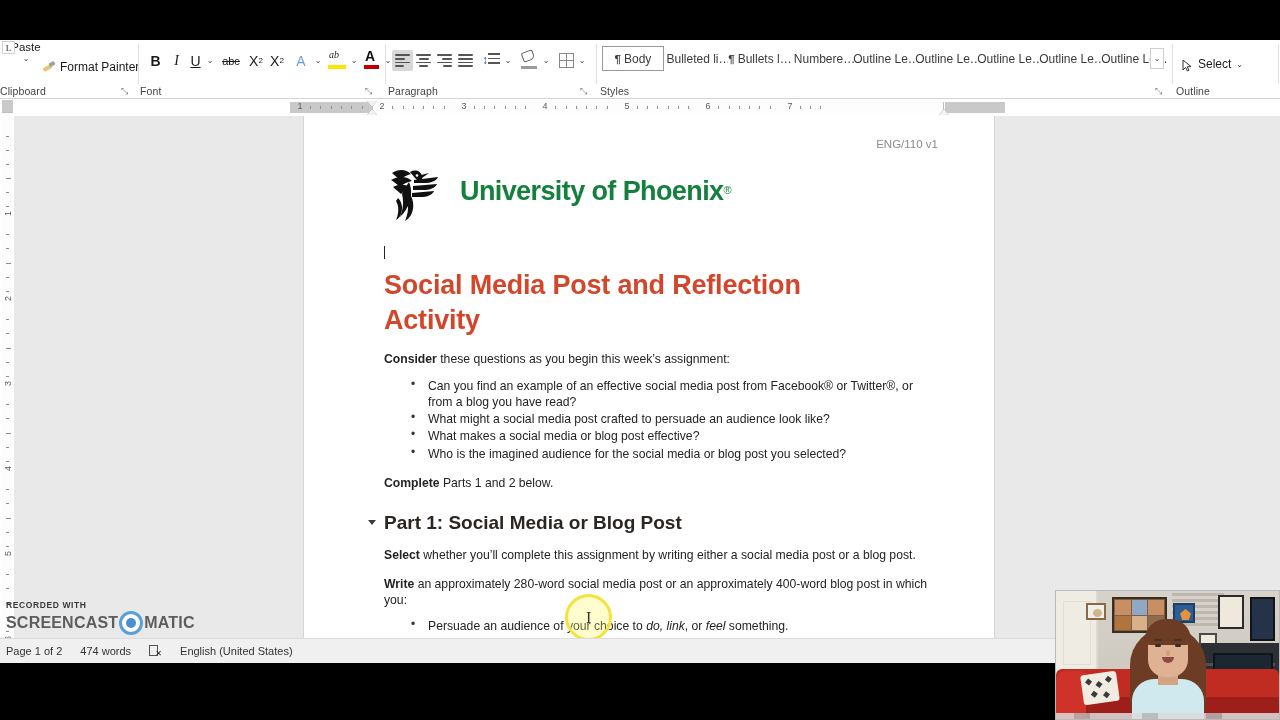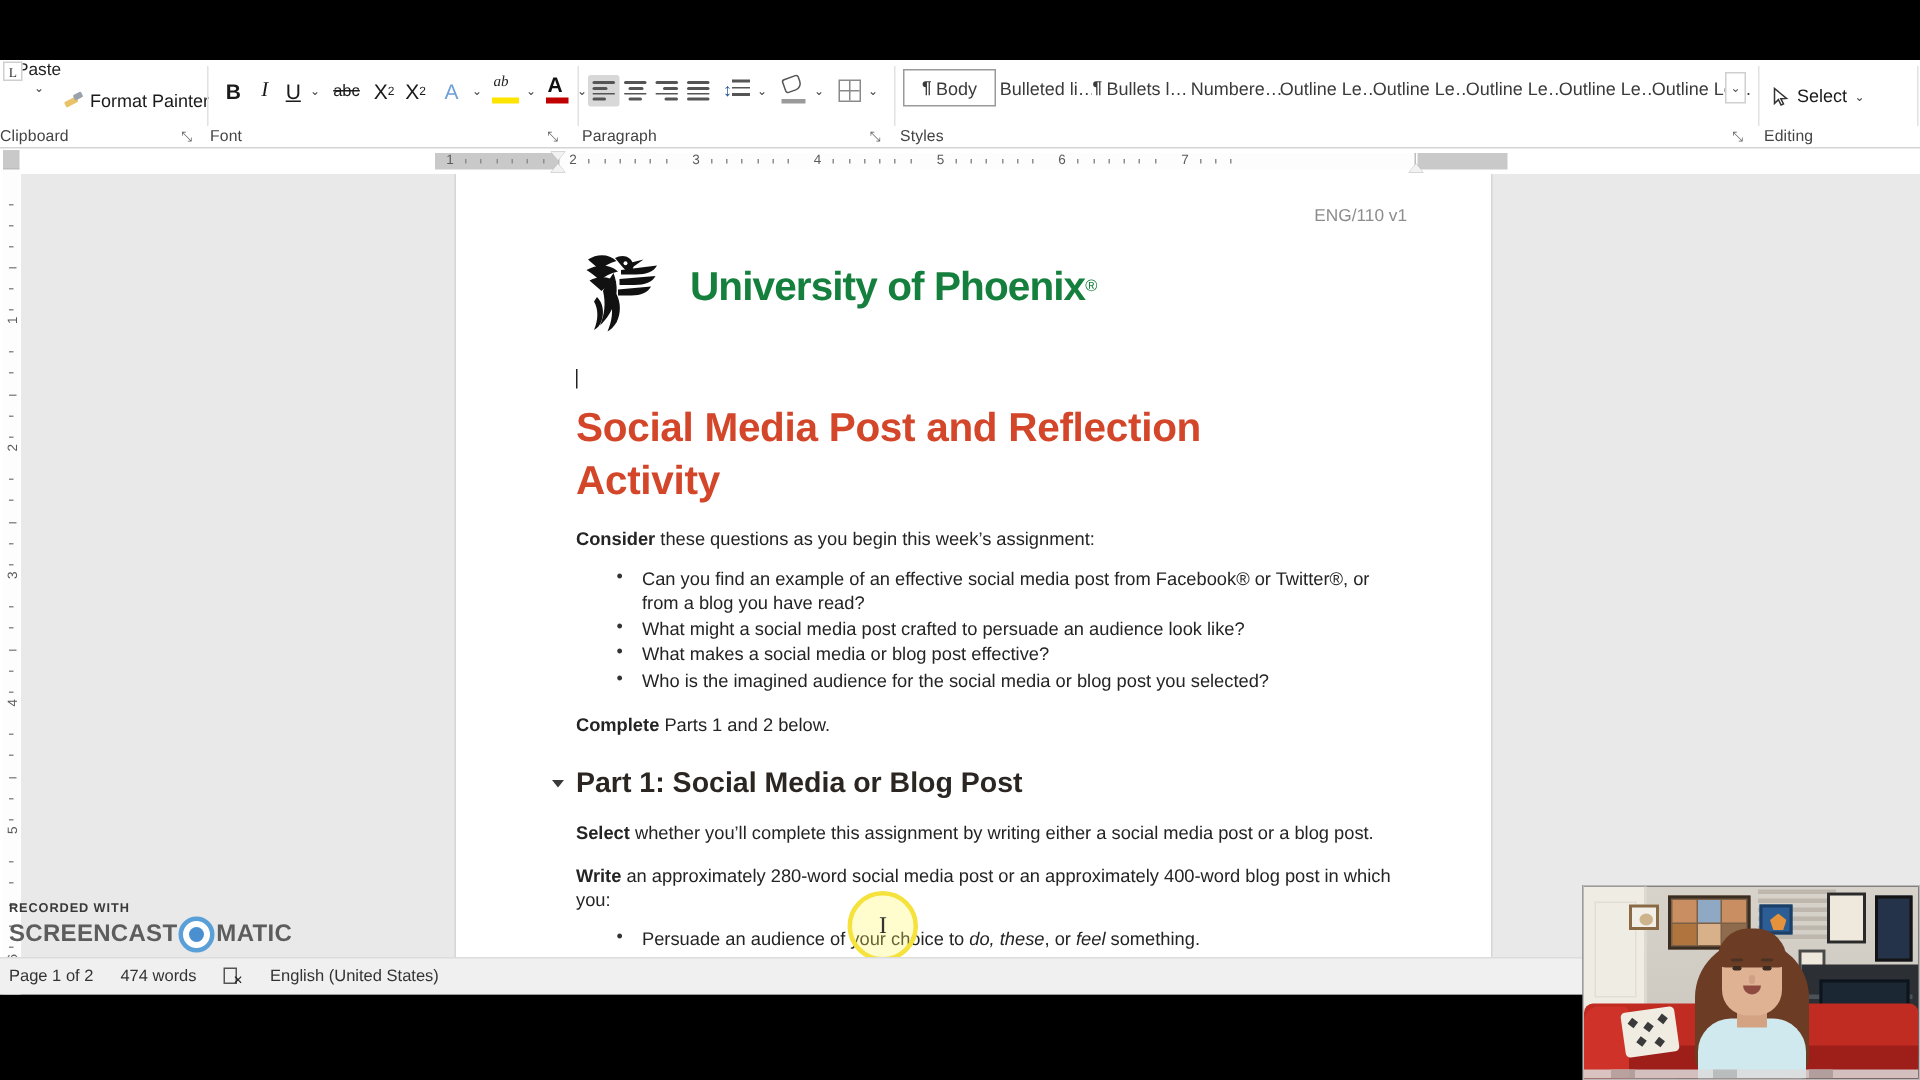--- a/index.html
+++ b/index.html
@@ -510,21 +510,21 @@
       <div class="rib-group" style="left:1176px;width:100px;">
         <div class="select-btn">
           <span class="cursor-arrow">
             <svg width="11" height="13" viewBox="0 0 11 13">
                 <path d="M1 1 L1 11 L3.6 8.4 L5.4 12 L7 11.2 L5.2 7.8 L9 7.6 Z" fill="none" stroke="#333" stroke-width="1"></path>
               </svg>
           </span>
           <span class="slabel">Select</span>
           <span class="scar">⌄</span>
         </div>
-        <div class="rib-label">Editing</div>
+        <div class="rib-label">Outline</div>
       </div>
       <div class="rib-sep" style="left:1278px;"></div>
     </div>
 
     <div class="tabstop">L</div>
 
     <div class="ruler-h">
       <div class="band-gray" style="left:276px;width:82px;"></div>
       <div class="band-white" style="left:358px;width:572px;"></div>
       <div class="band-gray" style="left:931px;width:60px;"></div>
@@ -669,21 +669,21 @@
           <div class="heading2">
             <span class="collapse-tri"></span>
             <span>Part 1: Social Media or Blog Post</span>
           </div>
 
           <p class="doc-p"><b>Select</b><span> whether you’ll complete this assignment by writing either a social media post or a blog post.</span></p>
 
           <p class="doc-p"><b>Write</b><span> an approximately 280-word social media post or an approximately 400-word blog post in which you:</span></p>
 
           <ul class="doc-ul">
-            <li><span>Persuade an audience of your choice to </span><i>do, these</i><span>, or </span><i>feel</i><span> something.</span></li>
+            <li><span>Persuade an audience of your choice to </span><i>do, link</i><span>, or </span><i>feel</i><span> something.</span></li>
             <li><span>Consider selling a product, advertising an event, or sharing a thoughtful article with coworkers. You may use or link to </span></li>
 
           </ul>
 
         </div>
       </div>
 
       <div class="cursor-ring"></div>
       <div class="ibeam">I</div>
     </div>

